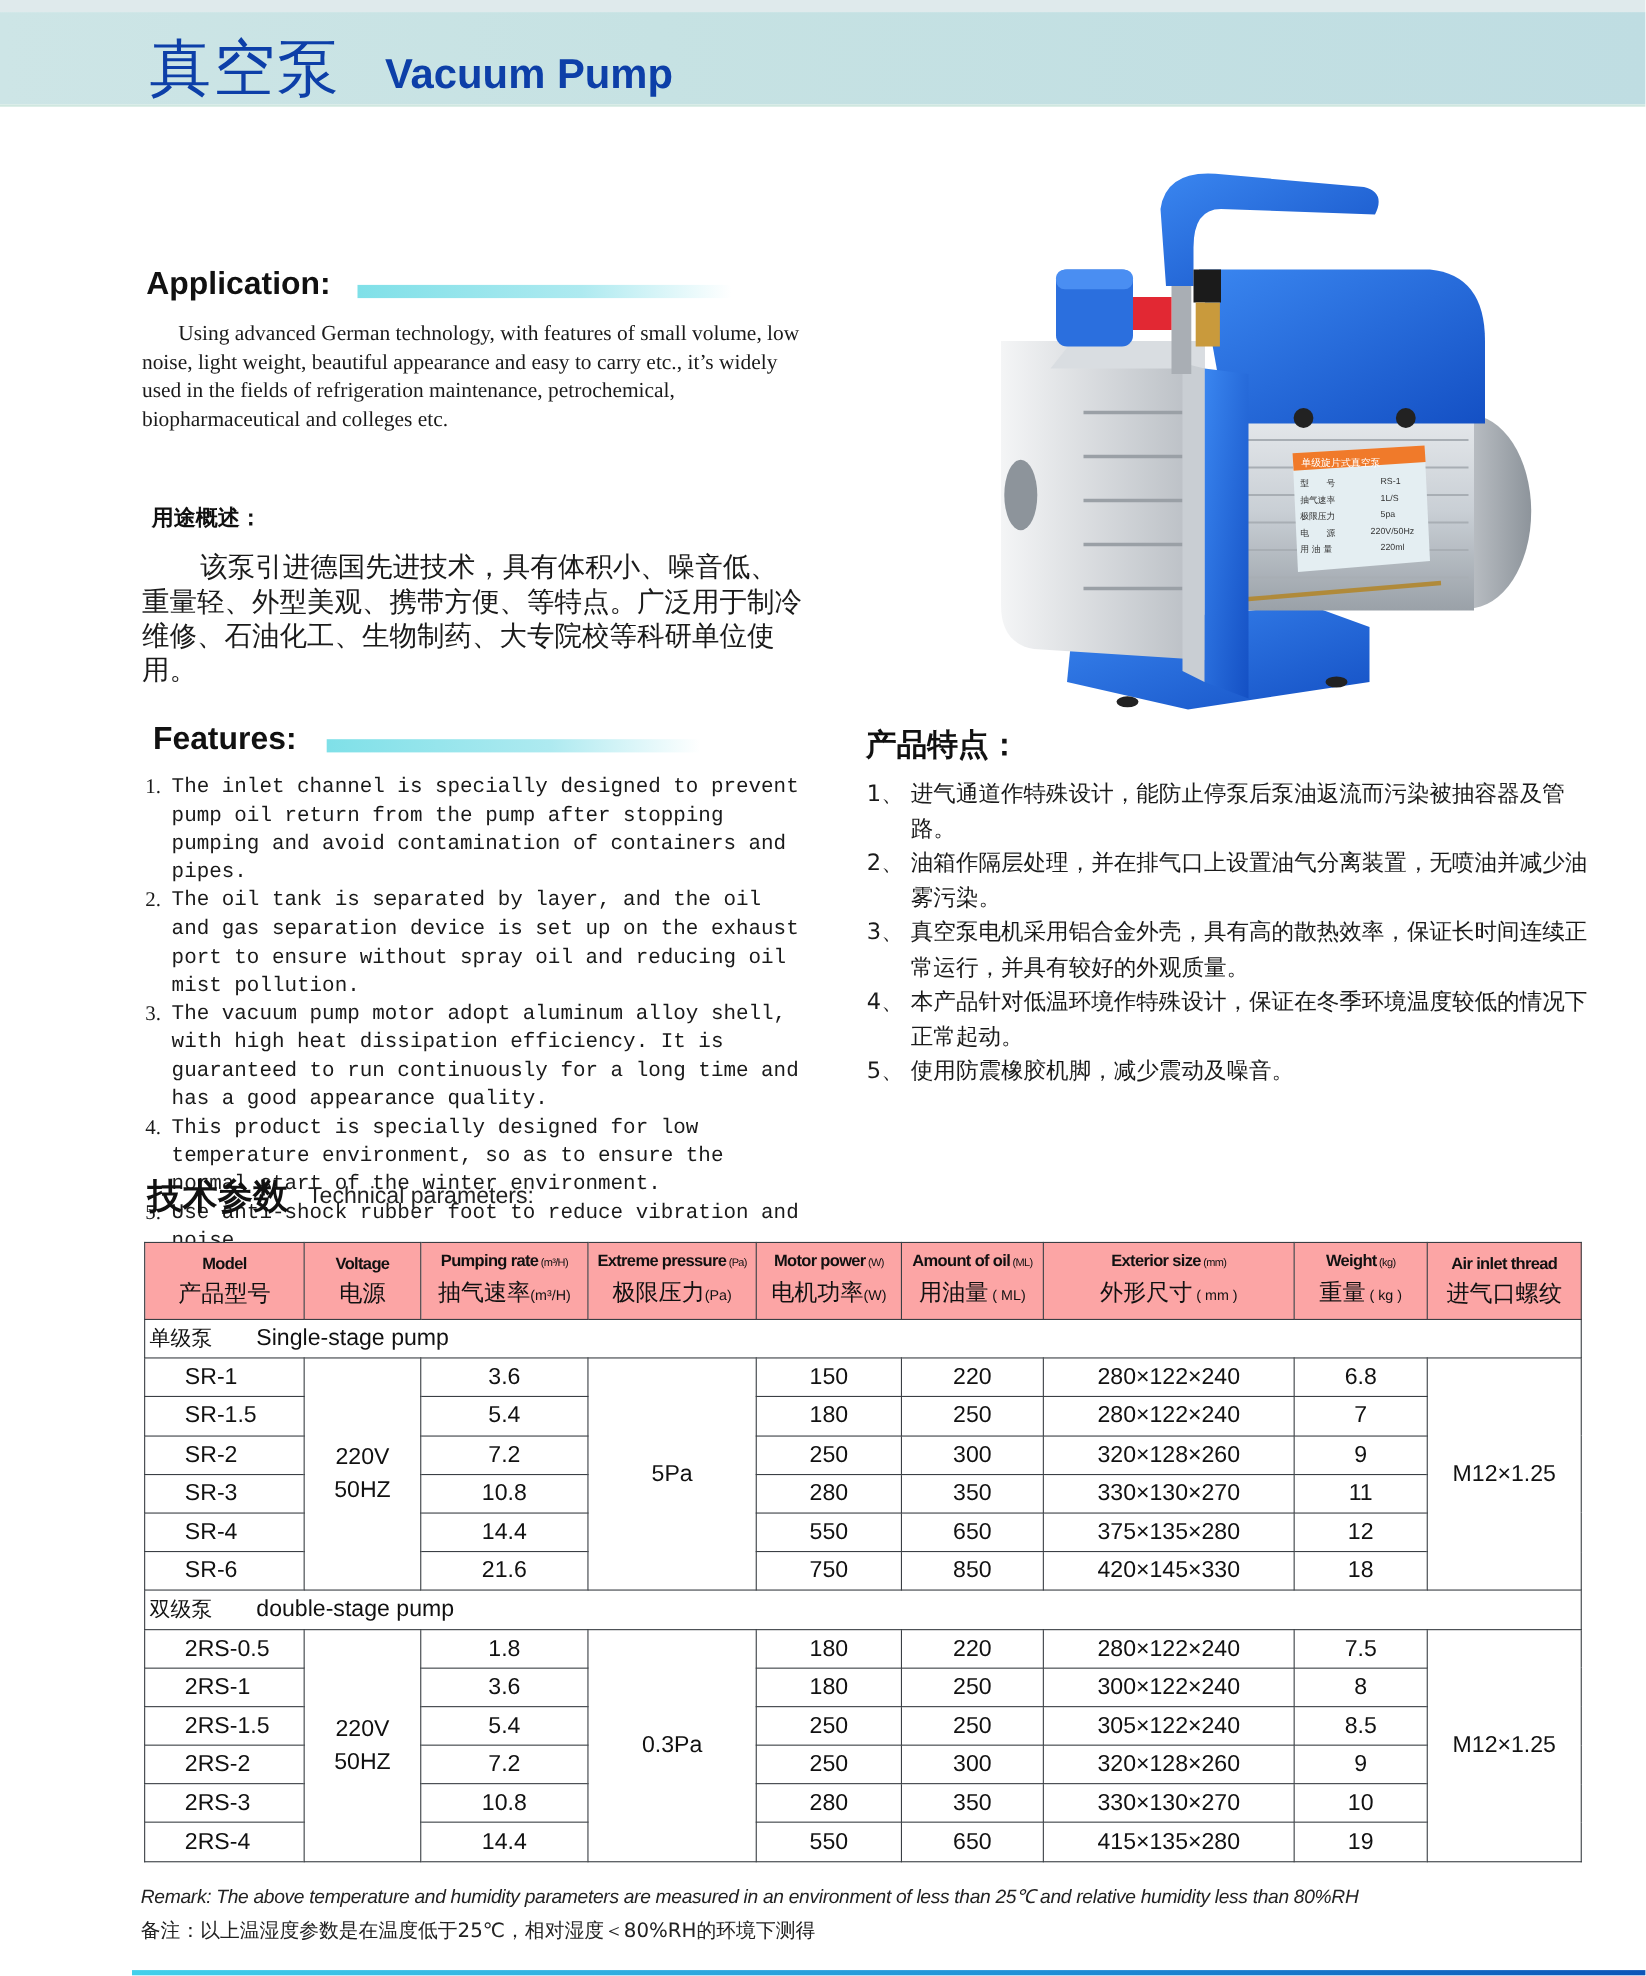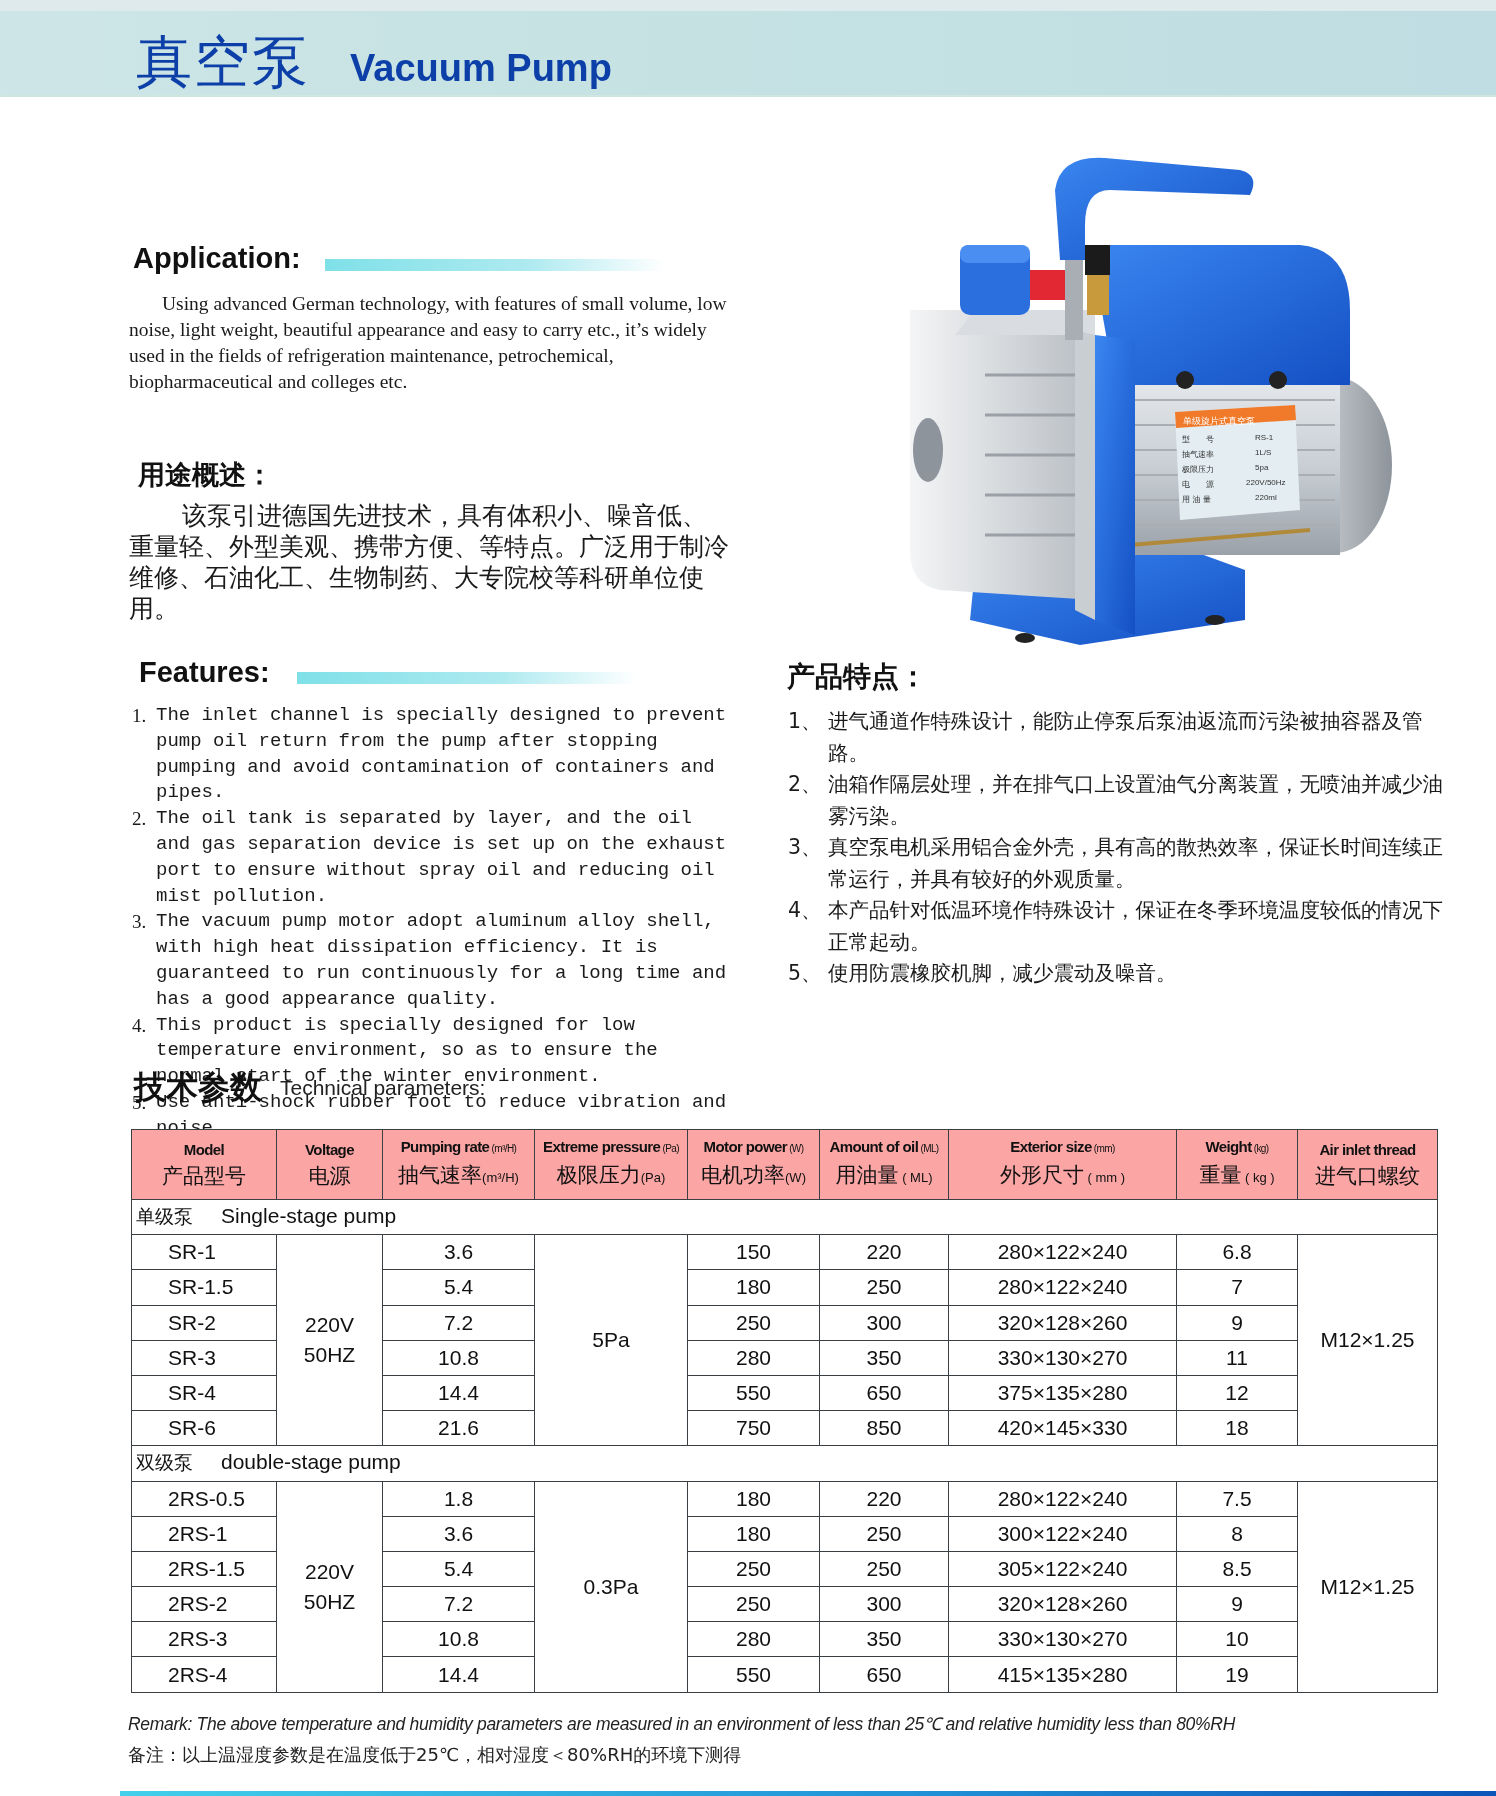--- a/index.html
+++ b/index.html
@@ -40,21 +40,21 @@
 
   table.params { position: absolute; left: 131px; top: 1129px; width: 1306px; border-collapse: collapse; table-layout: fixed; font-family: "Liberation Sans", sans-serif; }
   table.params td, table.params th { border: 1.5px solid #3a3f44; text-align: center; vertical-align: middle; }
   table.params thead th { background: #fca5a5; height: 70px; padding: 0; font-weight: normal; }
   .th-en { display: block; font-weight: bold; font-size: 15px; letter-spacing: -0.6px; color: #111; line-height: 22px; }
   .th-en .unit { font-weight: normal; font-size: 10px; }
   .th-cn { display: block; font-size: 21px; color: #111; line-height: 30px; font-family: "DejaVu Sans", sans-serif; }
   .th-cn .unit { font-size: 13px; font-family: "Liberation Sans", sans-serif; }
   table.params td { height: 35.2px; font-size: 21px; color: #111; padding: 0; }
   td.group-label { text-align: left !important; padding-left: 4px !important; font-size: 21px; height: 36px; }
-  td.group-label .g-cn { font-family: Liberation Serif, serif; margin-right: 28px; font-size: 19px; }
+  td.group-label .g-cn { font-family: Liberation Serif, serif; margin-right: 40px; font-size: 19px; }
   td.model { text-align: left !important; padding-left: 36px !important; }
   td.merged { line-height: 30px; }
 
   .remark-en { position: absolute; left: 128px; top: 1711px; font-family: "Liberation Sans", sans-serif; font-size: 17.5px; color: #222; letter-spacing: -0.3px; font-style: italic; }
   .remark-cn { position: absolute; left: 128px; top: 1743px; font-family: "DejaVu Sans", sans-serif; font-size: 18px; color: #222; }
   .bottom-bar { position: absolute; left: 120px; top: 1791px; width: 1376px; height: 5px; background: linear-gradient(90deg, #42d0ea 0%, #1f8fd6 60%, #0b55b8 100%); }
 </style>
 </head>
 <body>
 
@@ -63,21 +63,21 @@
   <div class="title-cn">真空泵</div>
   <div class="title-en">Vacuum Pump</div>
 </div>
 
 <div class="sec-head" style="left:133px; top:242px; font-size:29px;">
   <span>Application</span><span>:</span>
 </div>
 <div class="sec-bar" style="left:325px; top:259px; width:340px;"></div>
 <div class="para-en" style="left:129px; top:291px; width:600px; text-indent:33px;">Using advanced German technology, with features of small volume, low noise, light weight, beautiful appearance and easy to carry etc., it’s widely used in the fields of refrigeration maintenance, petrochemical, biopharmaceutical and colleges etc.</div>
 
-<div class="cn-head" style="left:138px; top:457px; font-size:27px;">用途概述：</div>
+<div class="cn-head" style="left:138px; top:457px; font-size:20px;">用途概述：</div>
 <div class="para-cn" style="left:129px; top:500px; width:600px; text-indent:53px;">该泵引进德国先进技术，具有体积小、噪音低、重量轻、外型美观、携带方便、等特点。广泛用于制冷维修、石油化工、生物制药、大专院校等科研单位使用。</div>
 
 <div class="sec-head" style="left:139px; top:656px; font-size:29px;">
   <span>Features</span><span>:</span>
 </div>
 <div class="sec-bar" style="left:297px; top:672px; width:340px;"></div>
 <div class="feat-list-en">
   <div class="item">
       <span class="num">1.</span>
       <span class="txt">The inlet channel is specially designed to prevent pump oil  return from the pump after stopping pumping  and avoid contamination of containers and pipes.</span>

